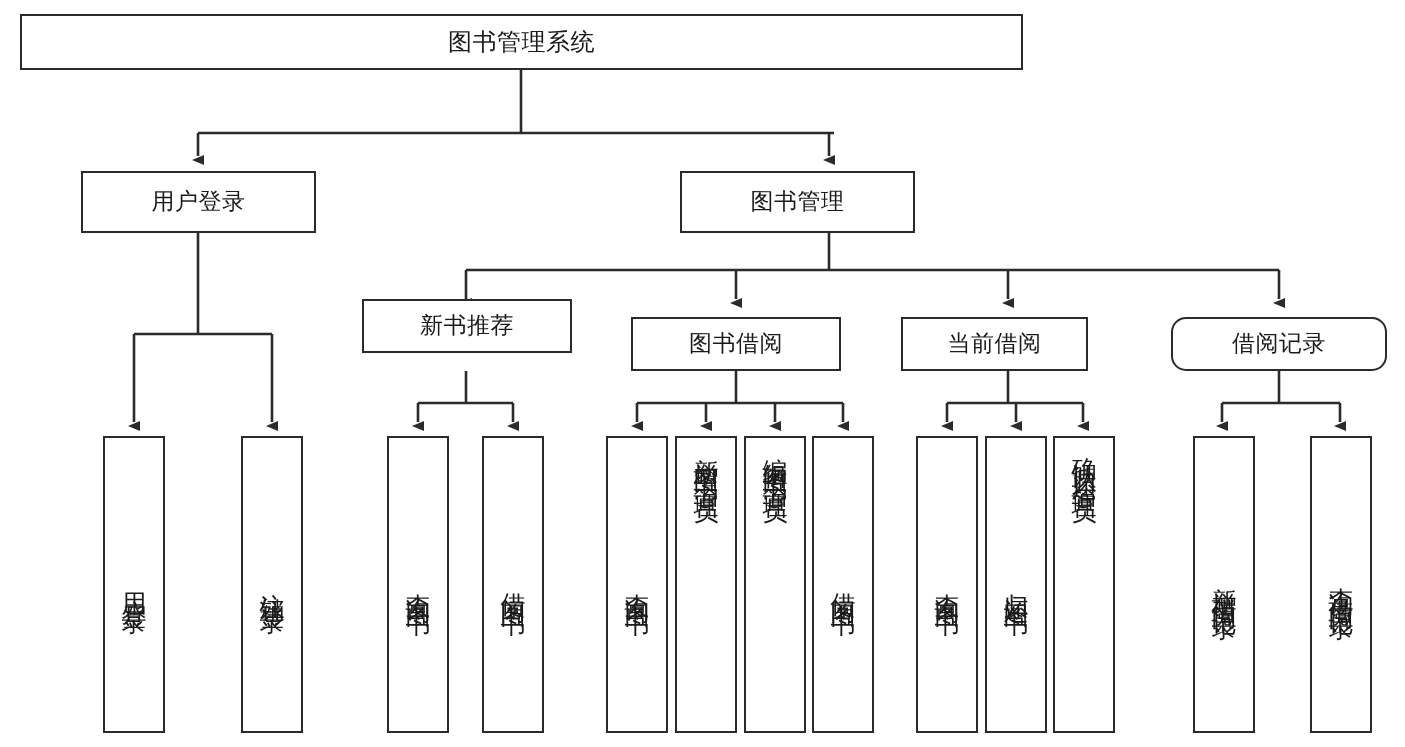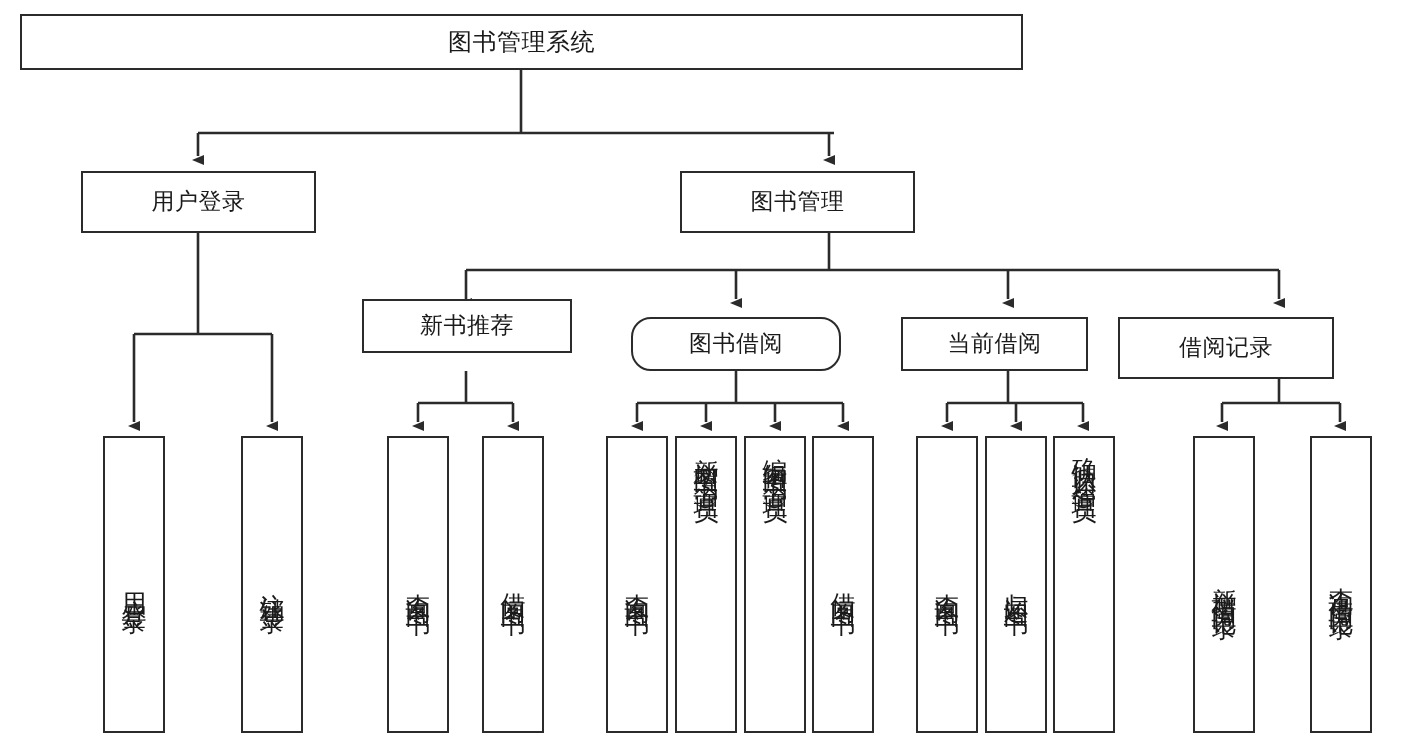--- a/index.html
+++ b/index.html
@@ -144,27 +144,27 @@
   <div class="node horiz" style="left:81px; top:171px; width:235px; height:62px;">
     <span class="label">用户登录</span>
   </div>
   <div class="node horiz" style="left:680px; top:171px; width:235px; height:62px;">
     <span class="label">图书管理</span>
   </div>
 
   <div class="node horiz" style="left:362px; top:299px; width:210px; height:54px;">
     <span class="label">新书推荐</span>
   </div>
-  <div class="node horiz" style="left:631px; top:317px; width:210px; height:54px;border-radius:20px;">
+  <div class="node horiz" style="left:631px; top:317px; width:210px; height:54px;">
     <span class="label">图书借阅</span>
   </div>
   <div class="node horiz" style="left:901px; top:317px; width:187px; height:54px;">
     <span class="label">当前借阅</span>
   </div>
-  <div class="node horiz" style="left:1118px; top:317px; width:216px; height:62px;">
+  <div class="node horiz" style="left:1171px; top:317px; width:216px; height:54px;border-radius:15px;">
     <span class="label">借阅记录</span>
   </div>
 
   <div class="node vert center" style="left:103px; top:436px; width:62px; height:297px;">
     <span class="label">用户登录</span>
   </div>
   <div class="node vert center" style="left:241px; top:436px; width:62px; height:297px;">
     <span class="label">注销登录</span>
   </div>
 

